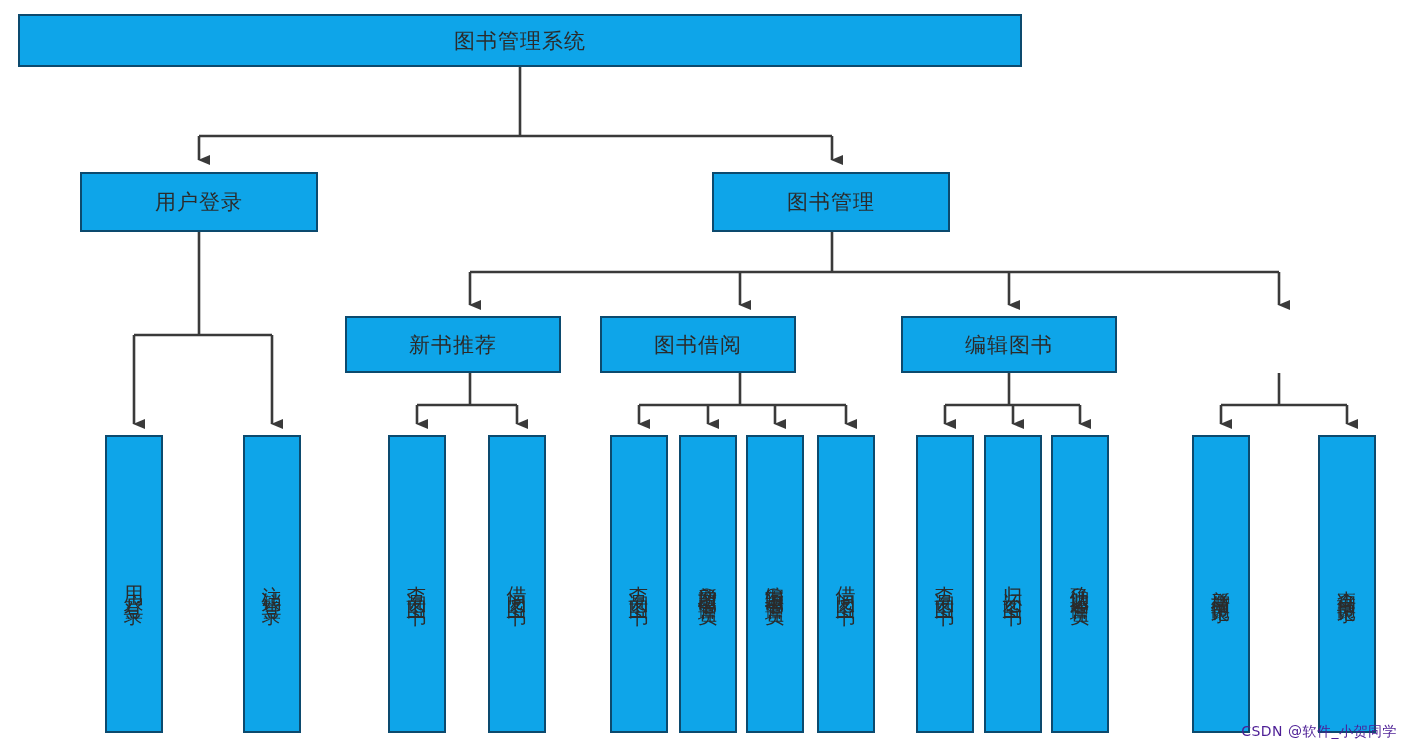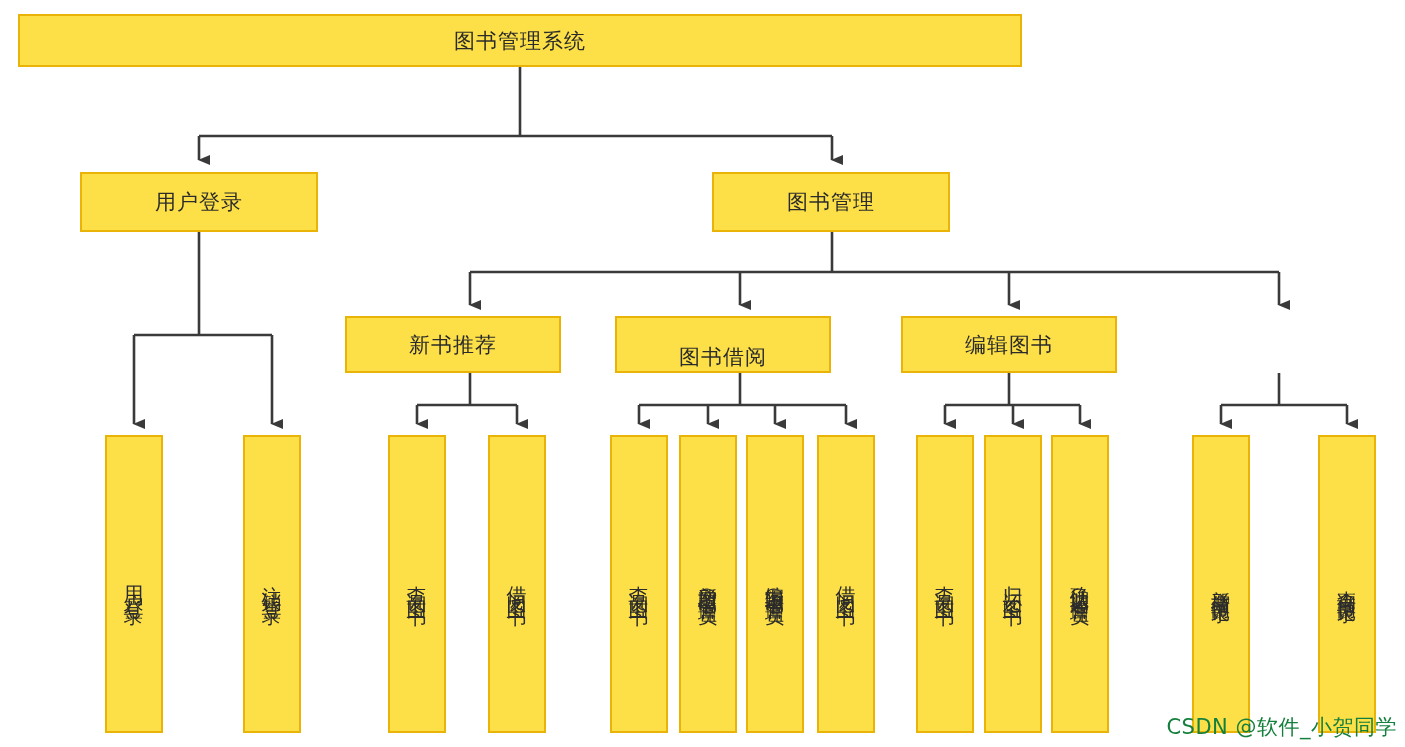--- a/index.html
+++ b/index.html
@@ -1,29 +1,29 @@
 <!DOCTYPE html>
 <html><head>
 <meta charset="utf-8">
 <style>
   html,body{margin:0;padding:0;background:#ffffff;}
   body{width:1405px;height:747px;font-family:"DejaVu Sans","Liberation Sans",sans-serif;}
   #stage{position:relative;width:1405px;height:747px;overflow:hidden;background:#fff;}
   svg#wires{position:absolute;left:0;top:0;width:1405px;height:747px;}
 
-  .node{position:absolute;box-sizing:border-box;background:#fde047;
-        border:2px solid #eab308;display:flex;align-items:center;justify-content:center;
+  .node{position:absolute;box-sizing:border-box;background:#0ea5e9;
+        border:2px solid #0c4a6e;display:flex;align-items:center;justify-content:center;
         color:#2b2b2b;}
   .node.h{font-size:21px;letter-spacing:1px;}
   .node.v{writing-mode:vertical-rl;text-orientation:upright;
           font-size:20px;letter-spacing:7px;line-height:1;padding-top:6px;padding-bottom:6px;}
   .node.v.long{letter-spacing:3px;font-size:19px;}
   .node .lbl{display:block;white-space:nowrap;}
 
-  #watermark{position:absolute;right:8px;bottom:6px;font-size:21px;color:#15803d;
+  #watermark{position:absolute;right:8px;bottom:6px;font-size:14px;color:#4c1d95;
              letter-spacing:0.5px;white-space:nowrap;}
 </style>
 </head>
 <body>
 
 <div id="stage">
 
   <svg id="wires" viewBox="0 0 1405 747" xmlns="http://www.w3.org/2000/svg">
     <defs>
       <marker id="ah" markerWidth="10" markerHeight="12" refX="5" refY="11" orient="auto" markerUnits="userSpaceOnUse">
@@ -81,21 +81,21 @@
   <div class="node h" style="left:80px;top:172px;width:238px;height:60px;">
     <span class="lbl">用户登录</span>
   </div>
   <div class="node h" style="left:712px;top:172px;width:238px;height:60px;">
     <span class="lbl">图书管理</span>
   </div>
 
   <div class="node h" style="left:345px;top:316px;width:216px;height:57px;">
     <span class="lbl">新书推荐</span>
   </div>
-  <div class="node h" style="left:615px;top:316px;width:216px;height:57px;align-items:flex-end;">
+  <div class="node h" style="left:600px;top:316px;width:196px;height:57px;">
     <span class="lbl">图书借阅</span>
   </div>
   <div class="node h" style="left:901px;top:316px;width:216px;height:57px;">
     <span class="lbl">编辑图书</span>
   </div>
 
   <div class="node v" style="left:105px;top:435px;width:58px;height:298px;">
     <span class="lbl">用户登录</span>
   </div>
   <div class="node v" style="left:243px;top:435px;width:58px;height:298px;">

